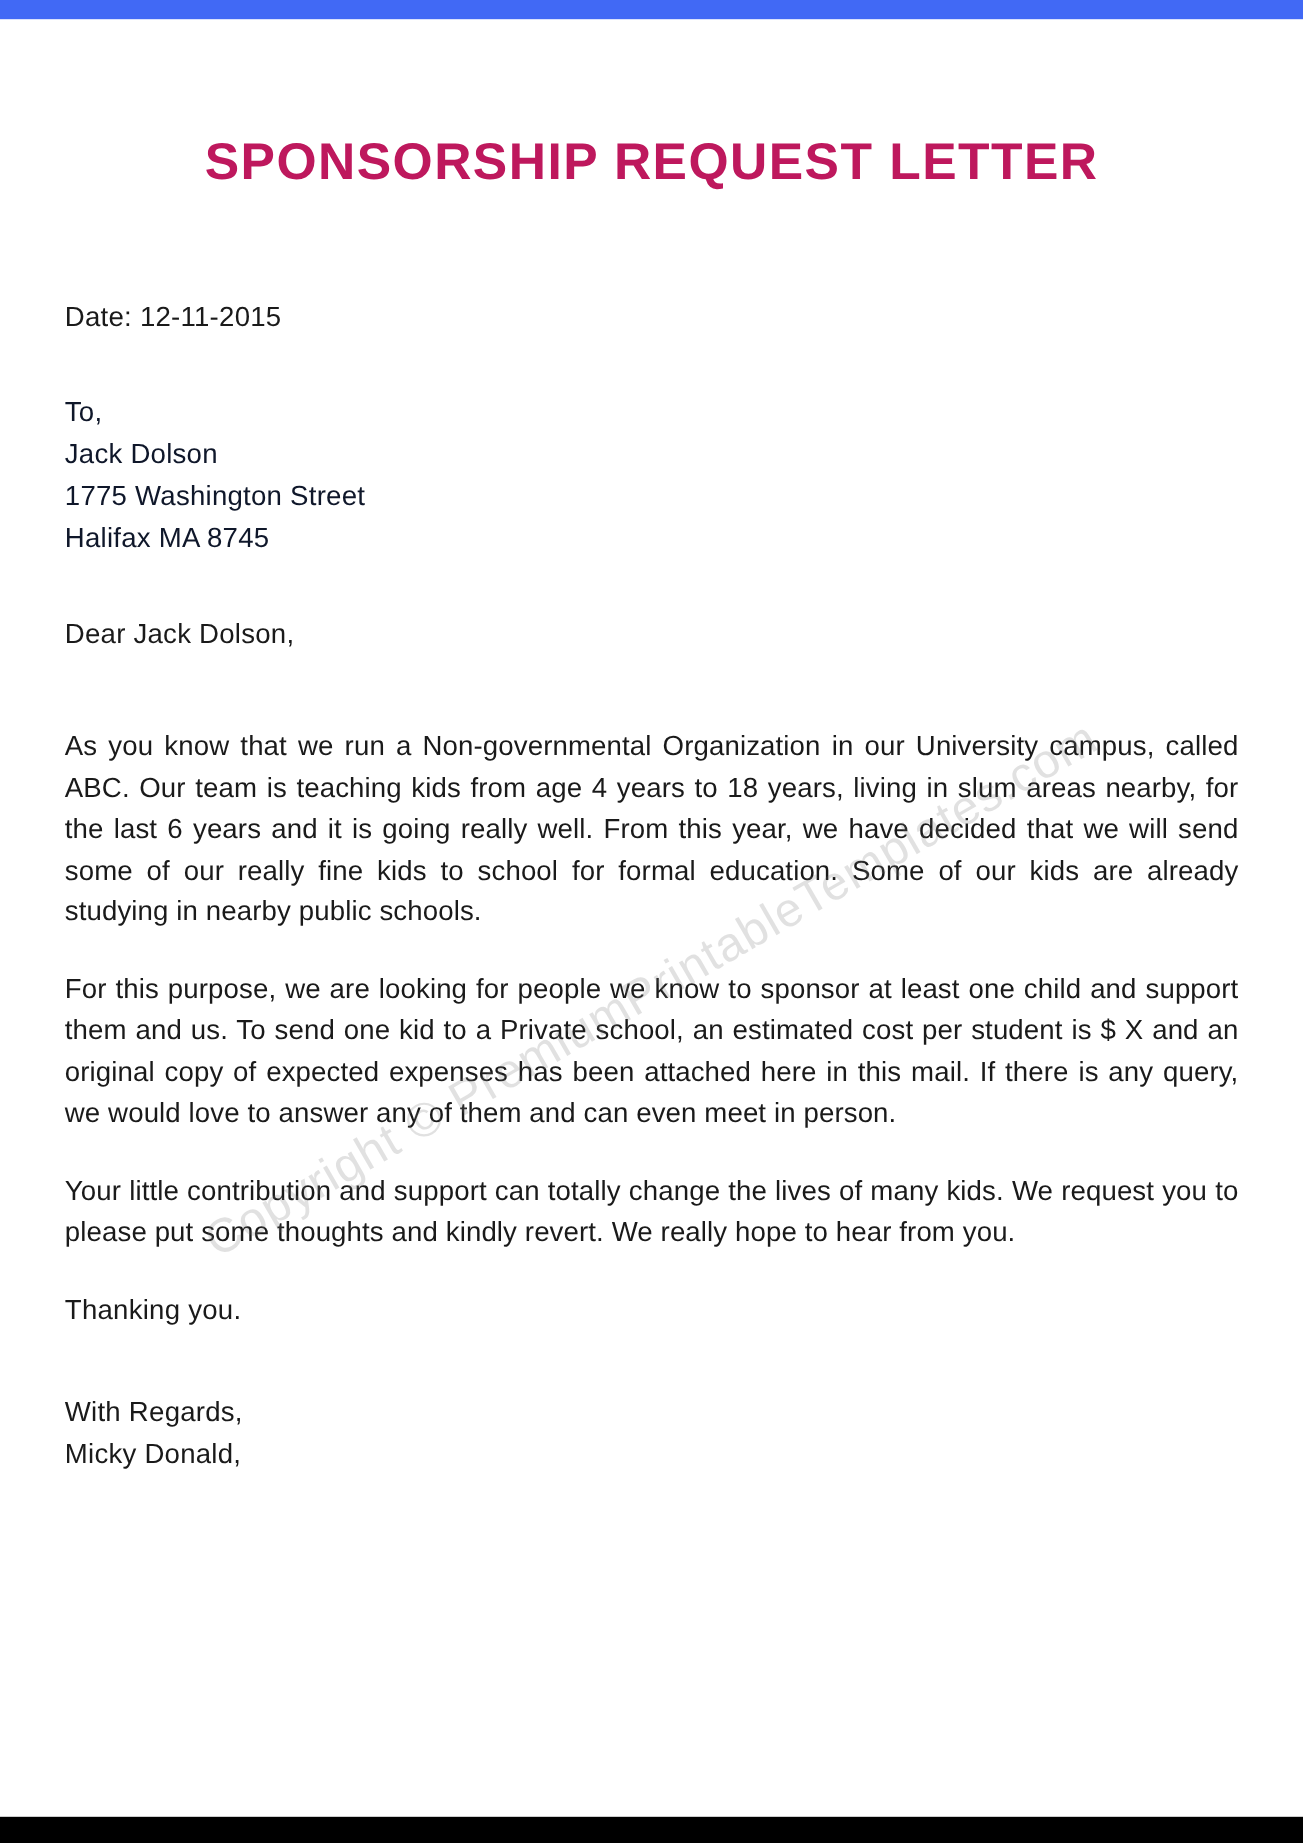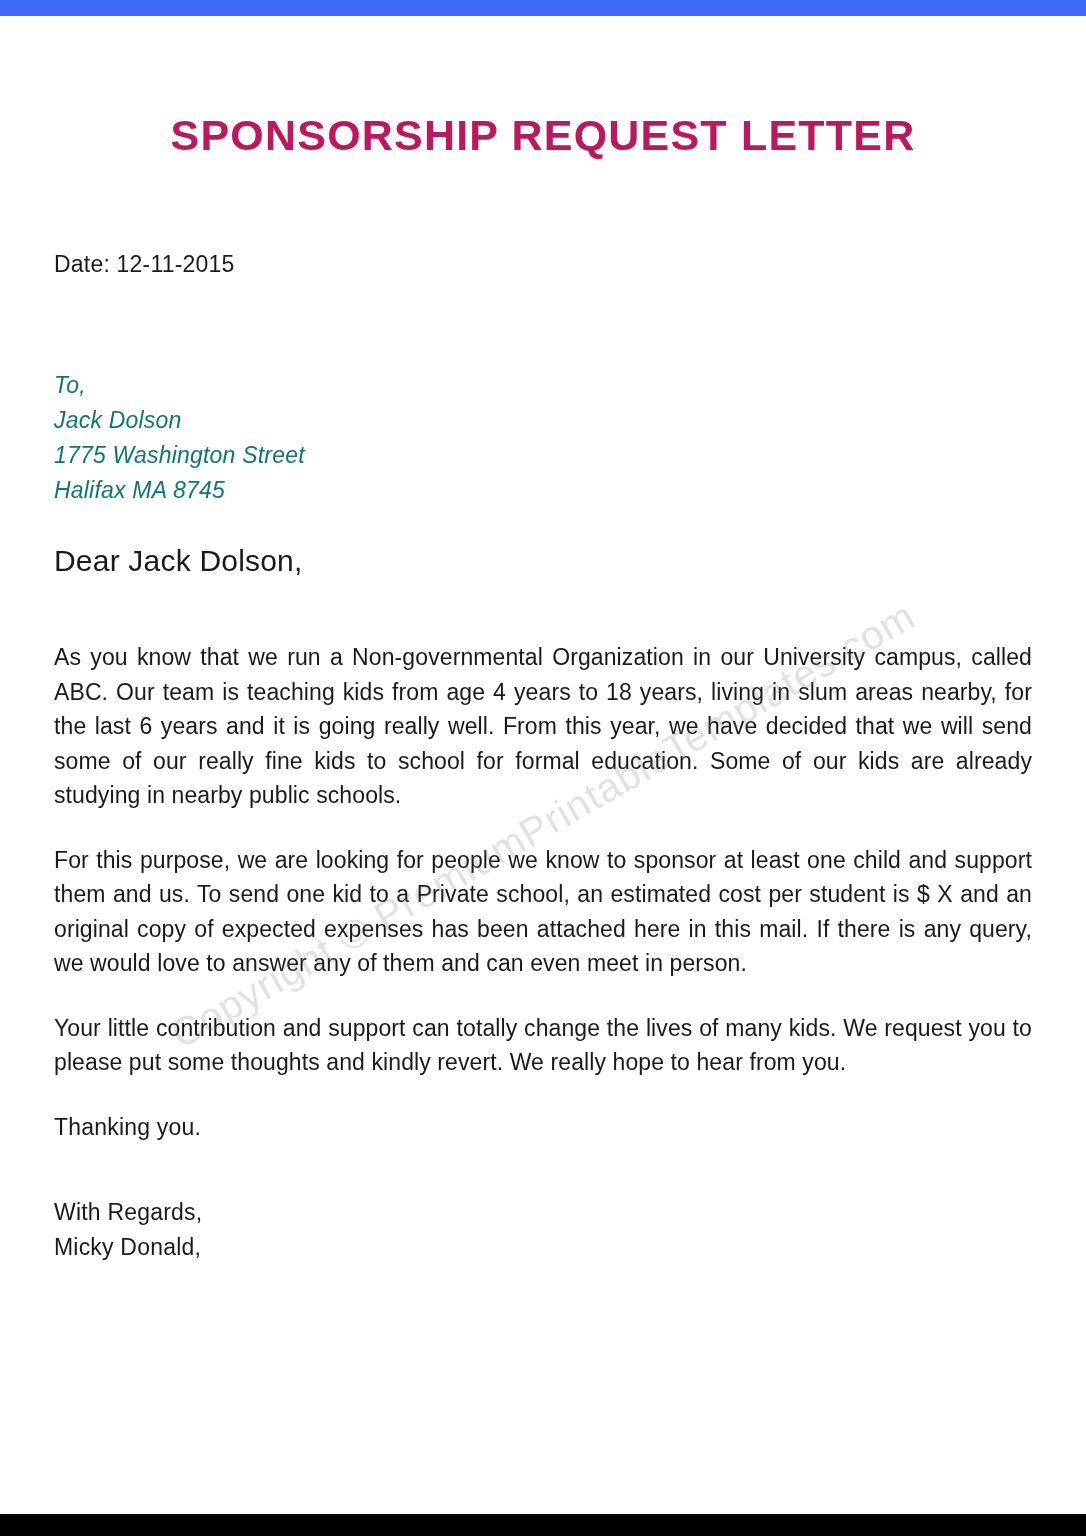--- a/index.html
+++ b/index.html
@@ -47,30 +47,29 @@
     padding-top: 96px;
     line-height: 1.1;
   }
   .date-line {
     font-size: 23px;
     color: #1a1a1a;
     margin-top: 92px;
     letter-spacing: 0.2px;
   }
   .addr-block {
-    margin-top: 90px;
+    margin-top: 48px;
     font-size: 23px;
-    color: #0f766e;
+    color: #0f172a;
     line-height: 1.52;
     letter-spacing: 0.2px;
-    font-style: italic;
   }
   .salutation {
-    margin-top: 36px;
-    font-size: 30px;
+    margin-top: 49px;
+    font-size: 23px;
     color: #1a1a1a;
     letter-spacing: 0.2px;
   }
   .body-wrap {
     margin-top: 62px;
   }
   .para {
     font-size: 23px;
     color: #1a1a1a;
     line-height: 1.5;

